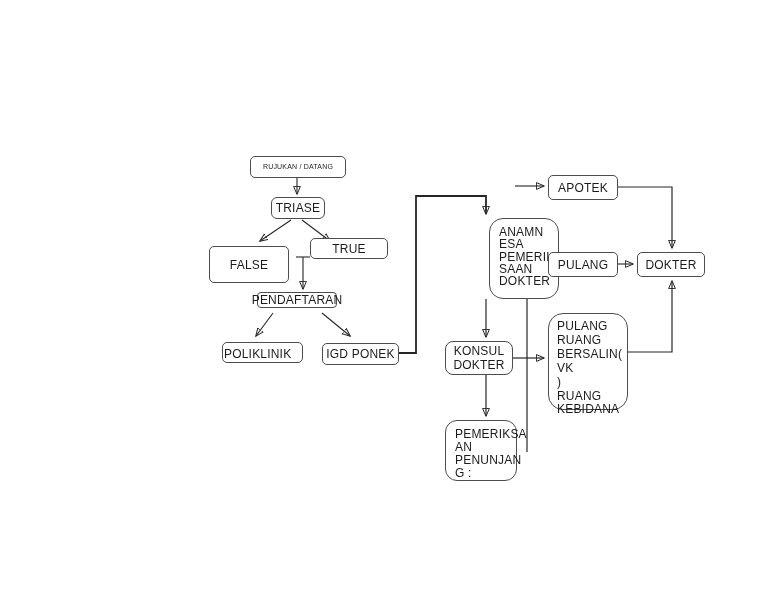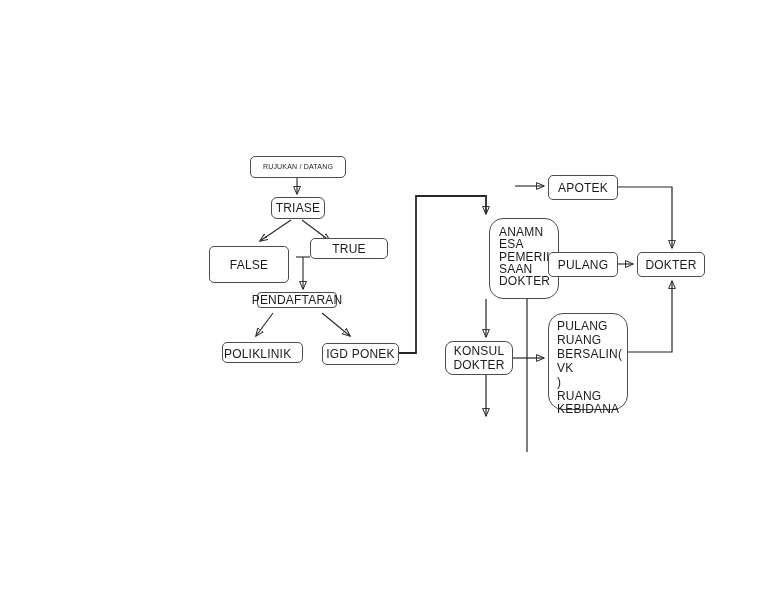--- a/index.html
+++ b/index.html
@@ -96,14 +96,17 @@
   <div class="node" style="left:445px;top:341px;width:68px;height:34px;border-radius:8px;line-height:14px;">KONSUL
 DOKTER</div>
 
   <div class="node left" style="left:548px;top:313px;width:80px;height:97px;border-radius:15px;padding:6px 0 0 8px;line-height:13.9px;">PULANG
 RUANG
 BERSALIN( VK
 )
 RUANG
 KEBIDANA</div>
 
+  <div class="node left" style="left:445px;top:420px;width:72px;height:61px;border-radius:12px;padding:7px 0 0 9px;line-height:13px;">PEMERIKSA
+AN
+PENUNJAN G :</div>
 
 </div>
 
 </body></html>

